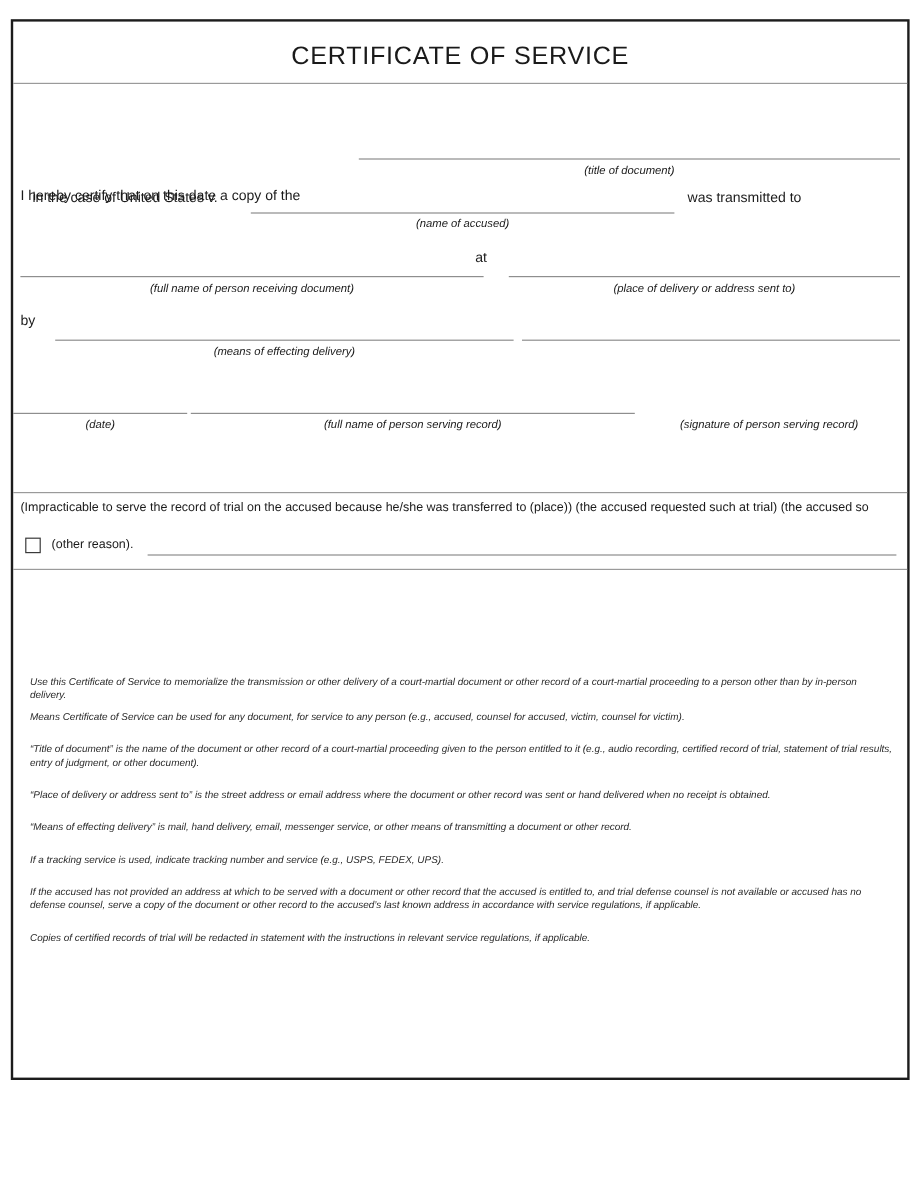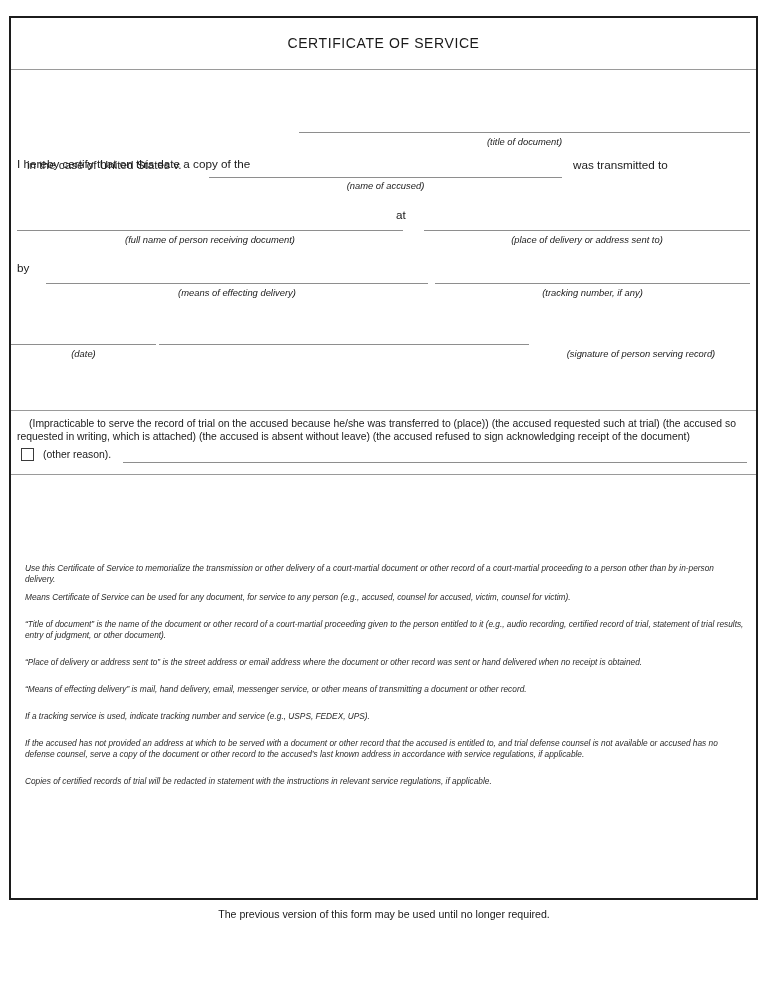--- a/index.html
+++ b/index.html
@@ -40,21 +40,21 @@
     position: relative;
     height: 52px;
     border-bottom: 1.5px solid #9a9a9a;
     box-sizing: border-box;
   }
   .form-title {
     position: absolute;
     left: 0; right: 0;
     top: 17px;
     text-align: center;
-    font-size: 14px;
+    font-size: 21px;
     letter-spacing: 0.6px;
     color: #1a1a1a;
   }
 
   
   .fillin-block {
     position: relative;
     height: 341px;
     border-bottom: 1.5px solid #9a9a9a;
     box-sizing: border-box;
@@ -161,45 +161,43 @@
       <div class="txt" style="left:385px; top:138px;">at</div>
       <div class="rule" style="left:6px; top:160px; width:386px;"></div>
       <div class="cap" style="left:6px; top:164px; width:386px;">(full name of person receiving document)</div>
       <div class="rule" style="left:413px; top:160px; width:326px;"></div>
       <div class="cap" style="left:413px; top:164px; width:326px;">(place of delivery or address sent to)</div>
 
       <div class="txt" style="left:6px; top:191px;">by</div>
       <div class="rule" style="left:35px; top:213px; width:382px;"></div>
       <div class="cap" style="left:35px; top:217px; width:382px;">(means of effecting delivery)</div>
       <div class="rule" style="left:424px; top:213px; width:315px;"></div>
-      <div class="cap" style="left:424px; top:217px; width:315px;">(tracking number, if any)</div>
 
       <div class="rule" style="left:0px; top:274px; width:145px;"></div>
       <div class="cap" style="left:0px; top:278px; width:145px;">(date)</div>
       <div class="rule" style="left:148px; top:274px; width:370px;"></div>
+      <div class="cap" style="left:148px; top:278px; width:370px;">(full name of person serving record)</div>
       <div class="cap" style="left:521px; top:278px; width:218px;">(signature of person serving record)</div>
     </div>
 
 
     <div class="cbox-band-2">
-      <div class="band-text" style="left:6px; top:6px; right:20px;text-align:right;">(Impracticable to serve the record of trial on the accused because he/she was transferred to (place)) (the accused requested such at trial) (the accused so</div>
-      <div class="band-text" style="left:6px; top:19px; right:8px;">requested in writing, which is attached) (the accused is absent without leave) (the accused refused to sign acknowledging receipt of the document)</div>
+      <div class="band-text" style="left:6px; top:6px; right:4px;">(Impracticable to serve the record of trial on the accused because he/she was transferred to (place)) (the accused requested such at trial) (the accused so</div>
       <div class="checkbox" style="left:10px; top:37px;"></div>
       <div class="band-text" style="left:32px; top:37px;">(other reason).</div>
       <div class="rule" style="left:112px; top:51px; width:624px;"></div>
     </div>
 
     <div class="instructions">
       <div class="instr-p" style="top:88px;">Use this Certificate of Service to memorialize the transmission or other delivery of a court-martial document or other record of a court-martial proceeding to a person other than by in-person delivery.</div>
       <div class="instr-p" style="top:117px;">Means Certificate of Service can be used for any document, for service to any person (e.g., accused, counsel for accused, victim, counsel for victim).</div>
       <div class="instr-p" style="top:182px;">“Place of delivery or address sent to” is the street address or email address where the document or other record was sent or hand delivered when no receipt is obtained.</div>
       <div class="instr-p" style="top:144px;">“Title of document” is the name of the document or other record of a court-martial proceeding given to the person entitled to it (e.g., audio recording, certified record of trial, statement of trial results, entry of judgment, or other document).</div>
       <div class="instr-p" style="top:209px;">“Means of effecting delivery” is mail, hand delivery, email, messenger service, or other means of transmitting a document or other record.</div>
       <div class="instr-p" style="top:236px;">If a tracking service is used, indicate tracking number and service (e.g., USPS, FEDEX, UPS).</div>
       <div class="instr-p" style="top:263px;">If the accused has not provided an address at which to be served with a document or other record that the accused is entitled to, and trial defense counsel is not available or accused has no defense counsel, serve a copy of the document or other record to the accused’s last known address in accordance with service regulations, if applicable.</div>
       <div class="instr-p" style="top:301px;">Copies of certified records of trial will be redacted in statement with the instructions in relevant service regulations, if applicable.</div>
     </div>
 
   </div>
 
-  <div class="footer-note">The previous version of this form may be used until no longer required.</div>
 
 </div>
 
 </body></html>

